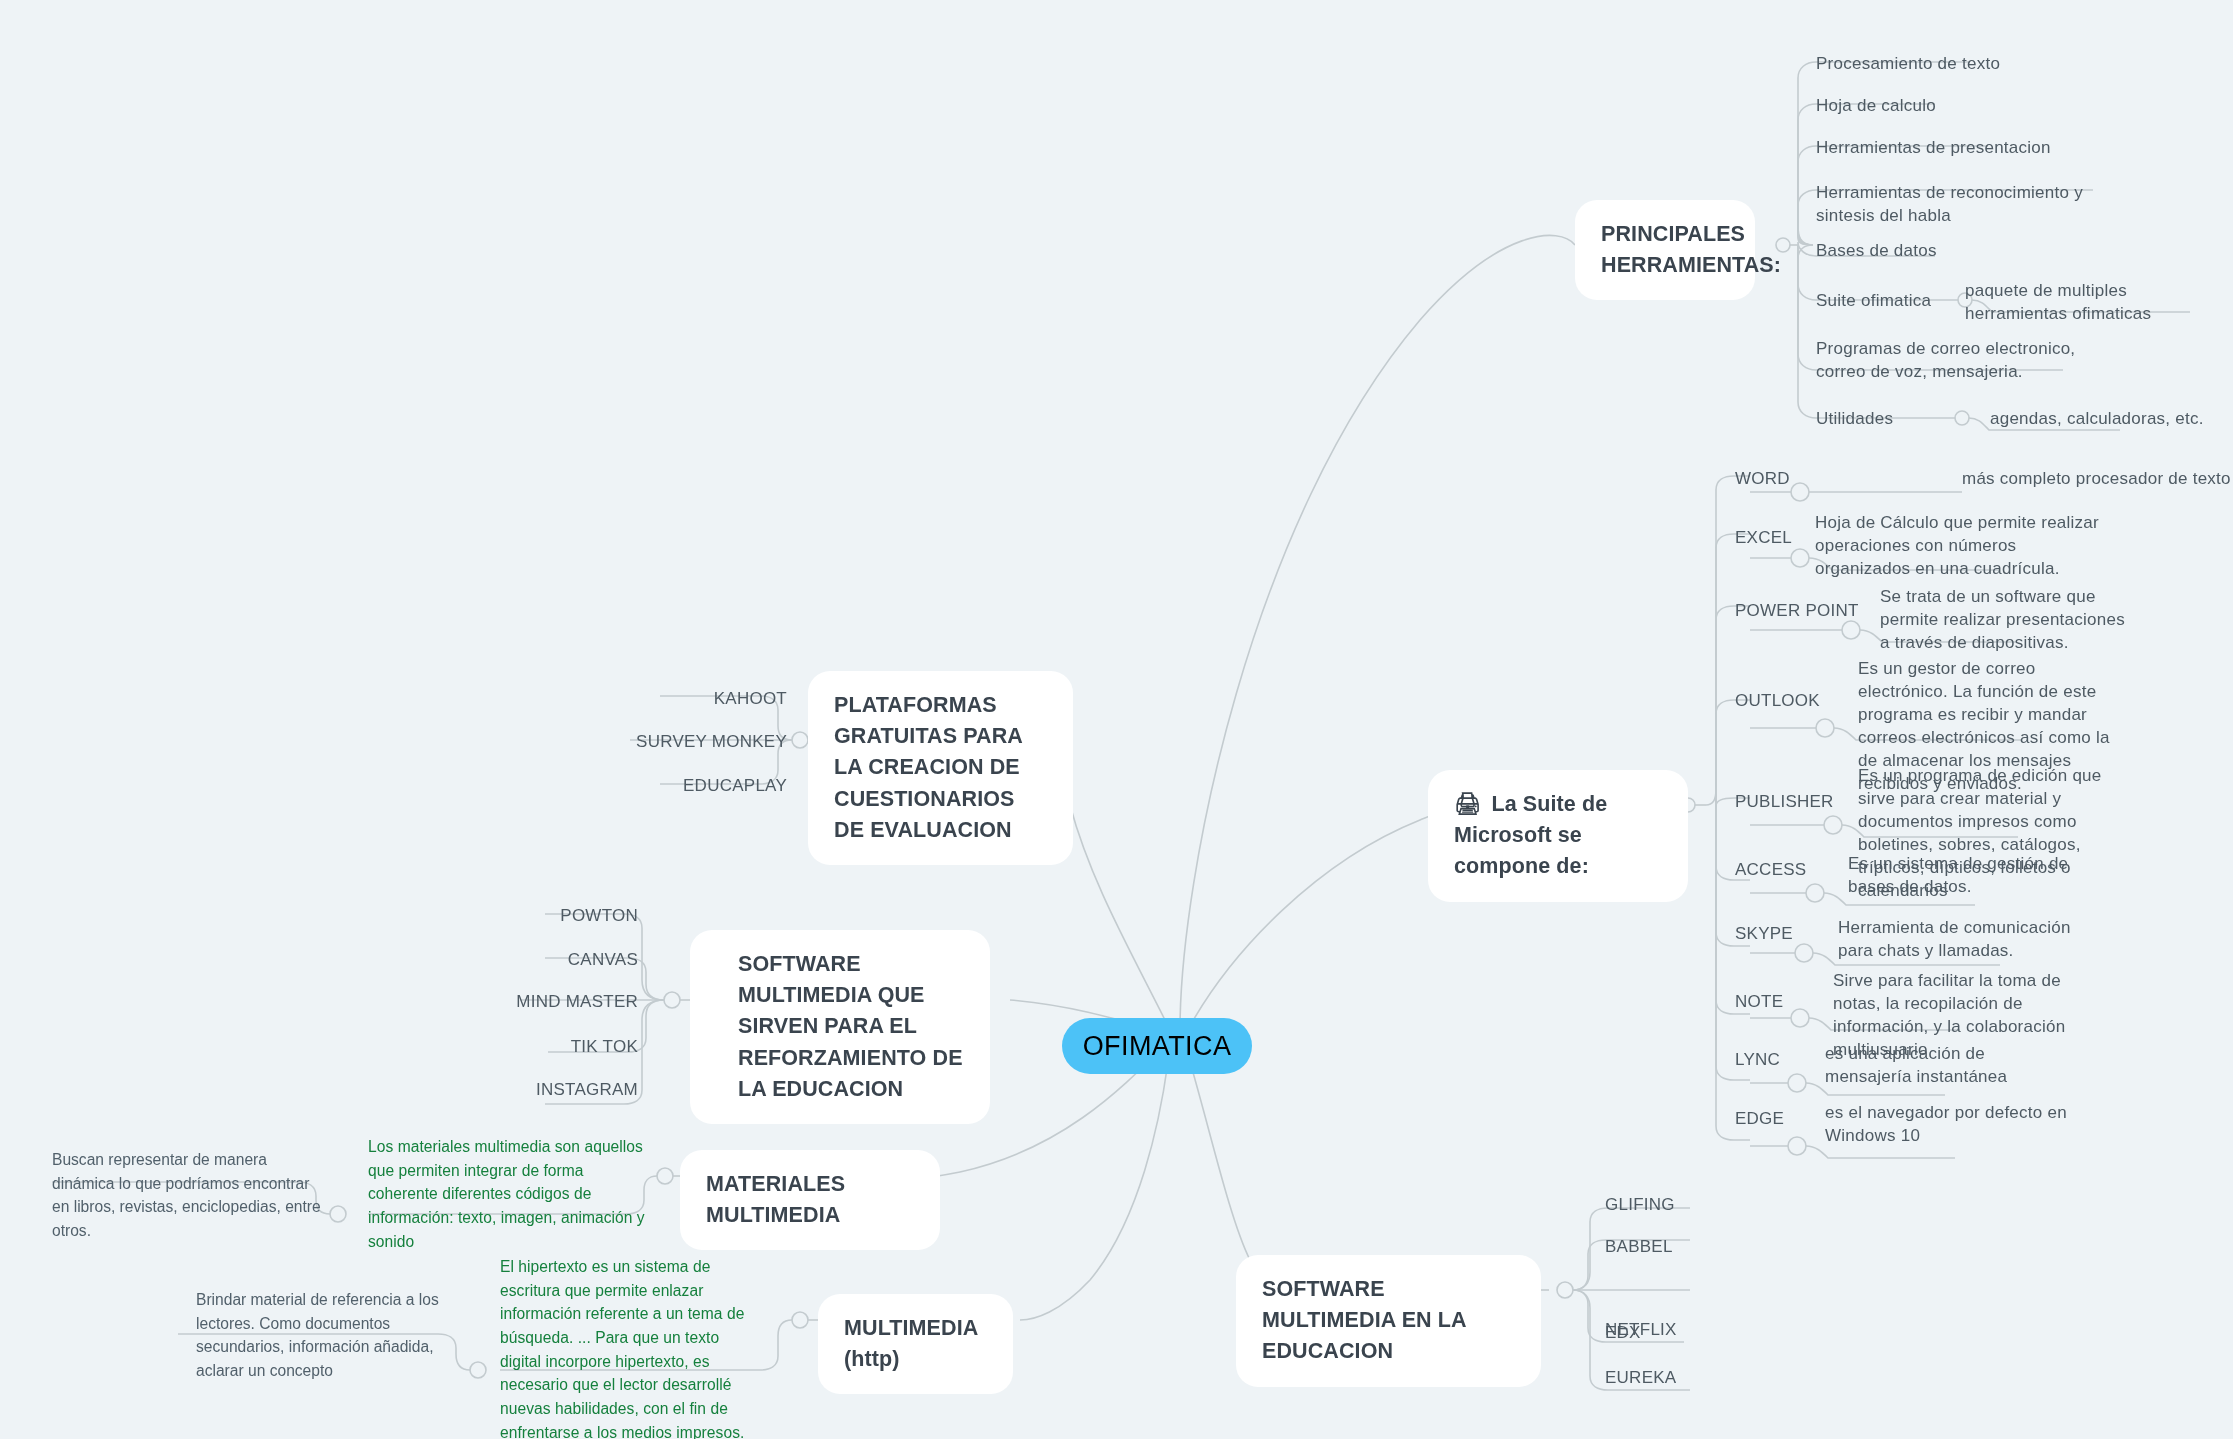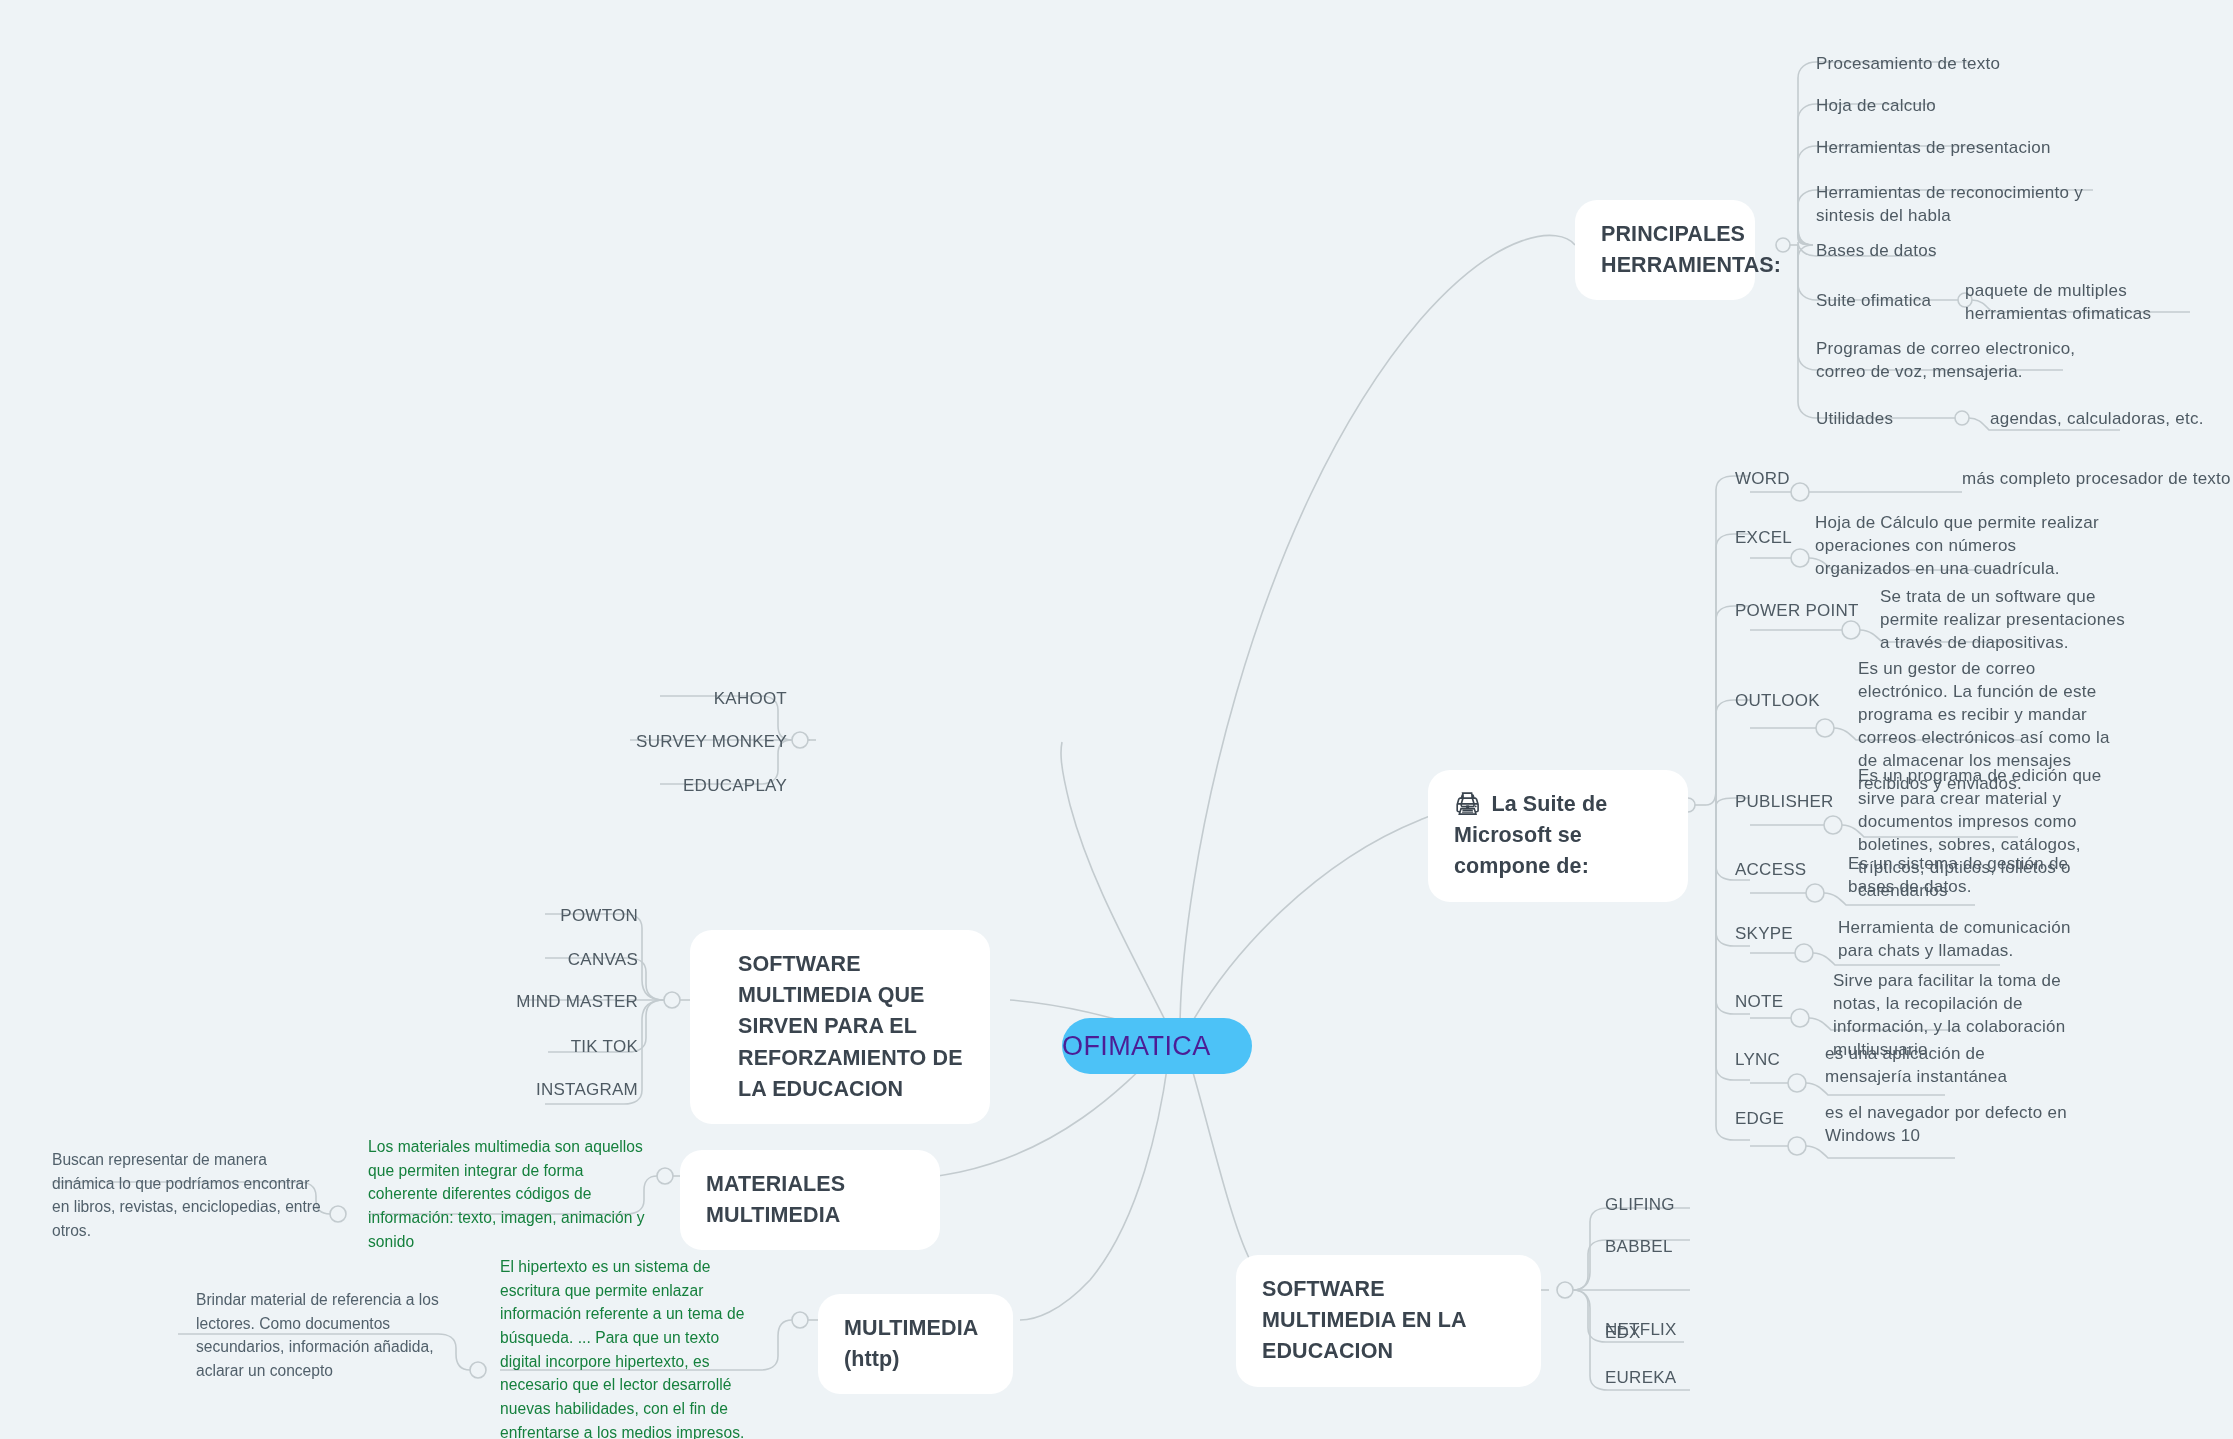--- a/index.html
+++ b/index.html
@@ -26,23 +26,23 @@
     pointer-events: none;
   }
   svg.links path { fill: none; stroke: #c3cbcf; stroke-width: 1.6; }
   svg.links circle { fill: #eef3f6; stroke: #c3cbcf; stroke-width: 1.6; }
 
   
   .node { position: absolute; }
 
   .root-node {
     background: #4cc2f7;
-    color: #4c1d95;
+    color: #000000;
     border-radius: 999px;
-    display: flex; align-items: center; 
+    display: flex; align-items: center; justify-content: center;
     font-size: 27px;
     letter-spacing: 0.4px;
     font-weight: 400;
     white-space: nowrap;
   }
 
   .box-node {
     background: #ffffff;
     border-radius: 22px;
     color: #3a444e;
@@ -297,20 +297,23 @@
     <span>es una aplicación de mensajería instantánea</span>
   </div>
 
   <div class="node leaf-node" style="left:1735px; top:1110px;">
     <span>EDGE</span>
   </div>
   <div class="node leaf-node" style="left:1825px; top:1102px; width:245px; white-space:normal; line-height:1.35;">
     <span>es el navegador por defecto en Windows 10</span>
   </div>
 
+  <div class="node box-node" style="left:808px; top:671px; width:265px; min-height:122px;">
+    <span>PLATAFORMAS GRATUITAS PARA LA CREACION DE CUESTIONARIOS DE EVALUACION</span>
+  </div>
   <div class="node leaf-node" style="left:687px; top:690px; text-align:right; width:100px;">
     <span>KAHOOT</span>
   </div>
   <div class="node leaf-node" style="left:622px; top:733px; text-align:right; width:165px;">
     <span>SURVEY MONKEY</span>
   </div>
   <div class="node leaf-node" style="left:660px; top:777px; text-align:right; width:127px;">
     <span>EDUCAPLAY</span>
   </div>
 

